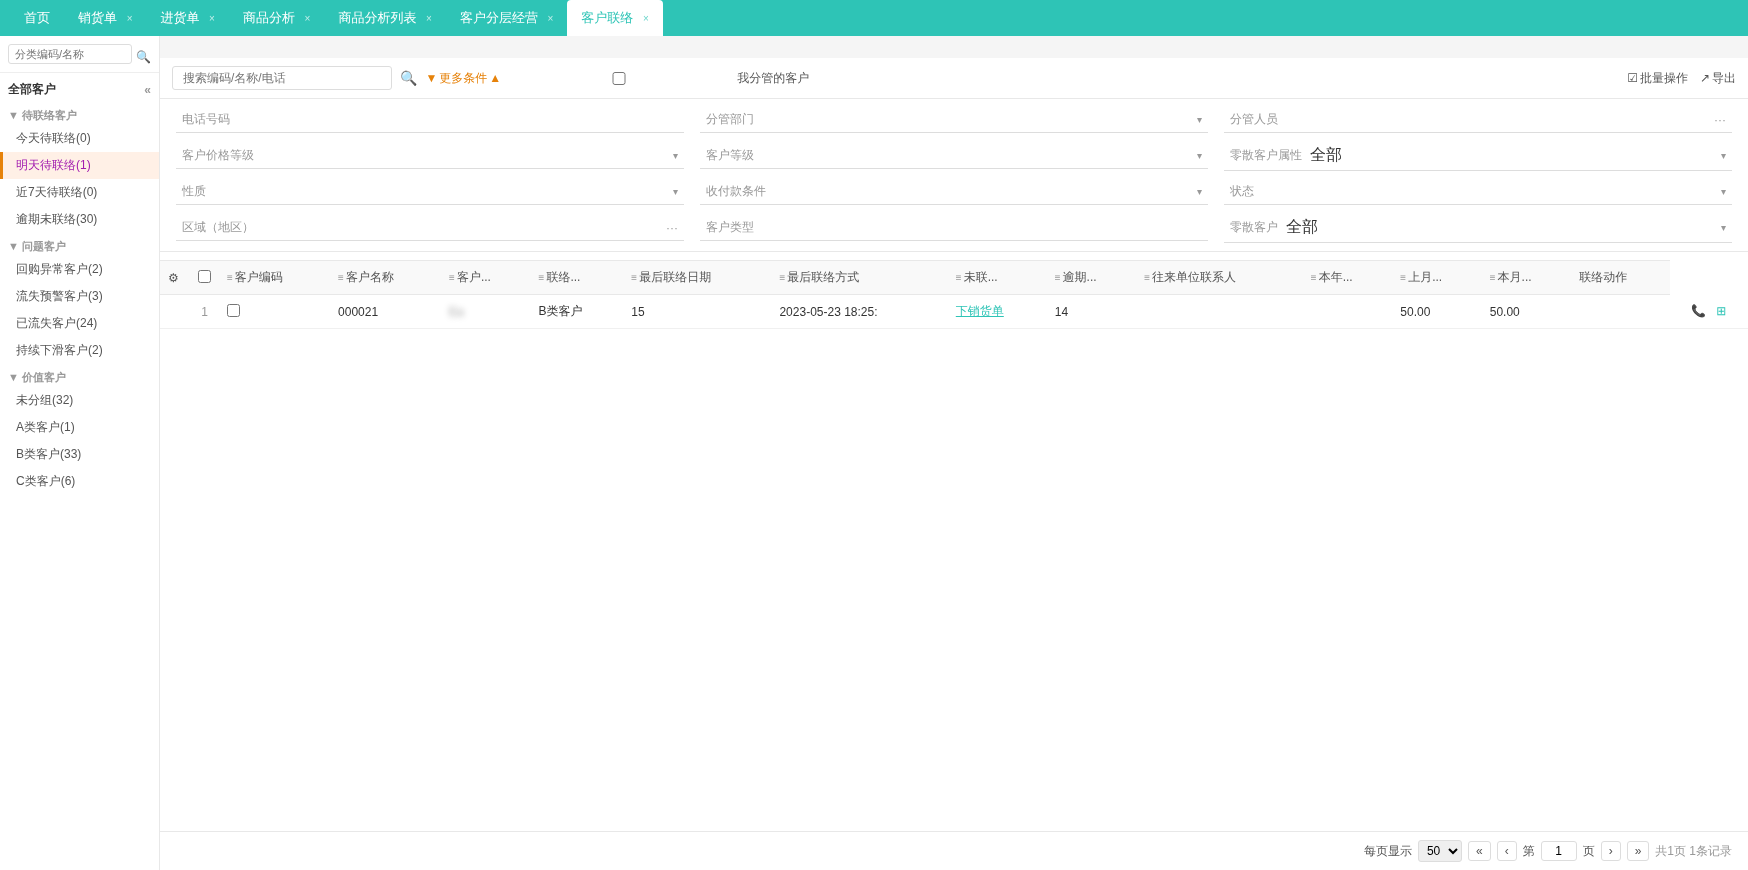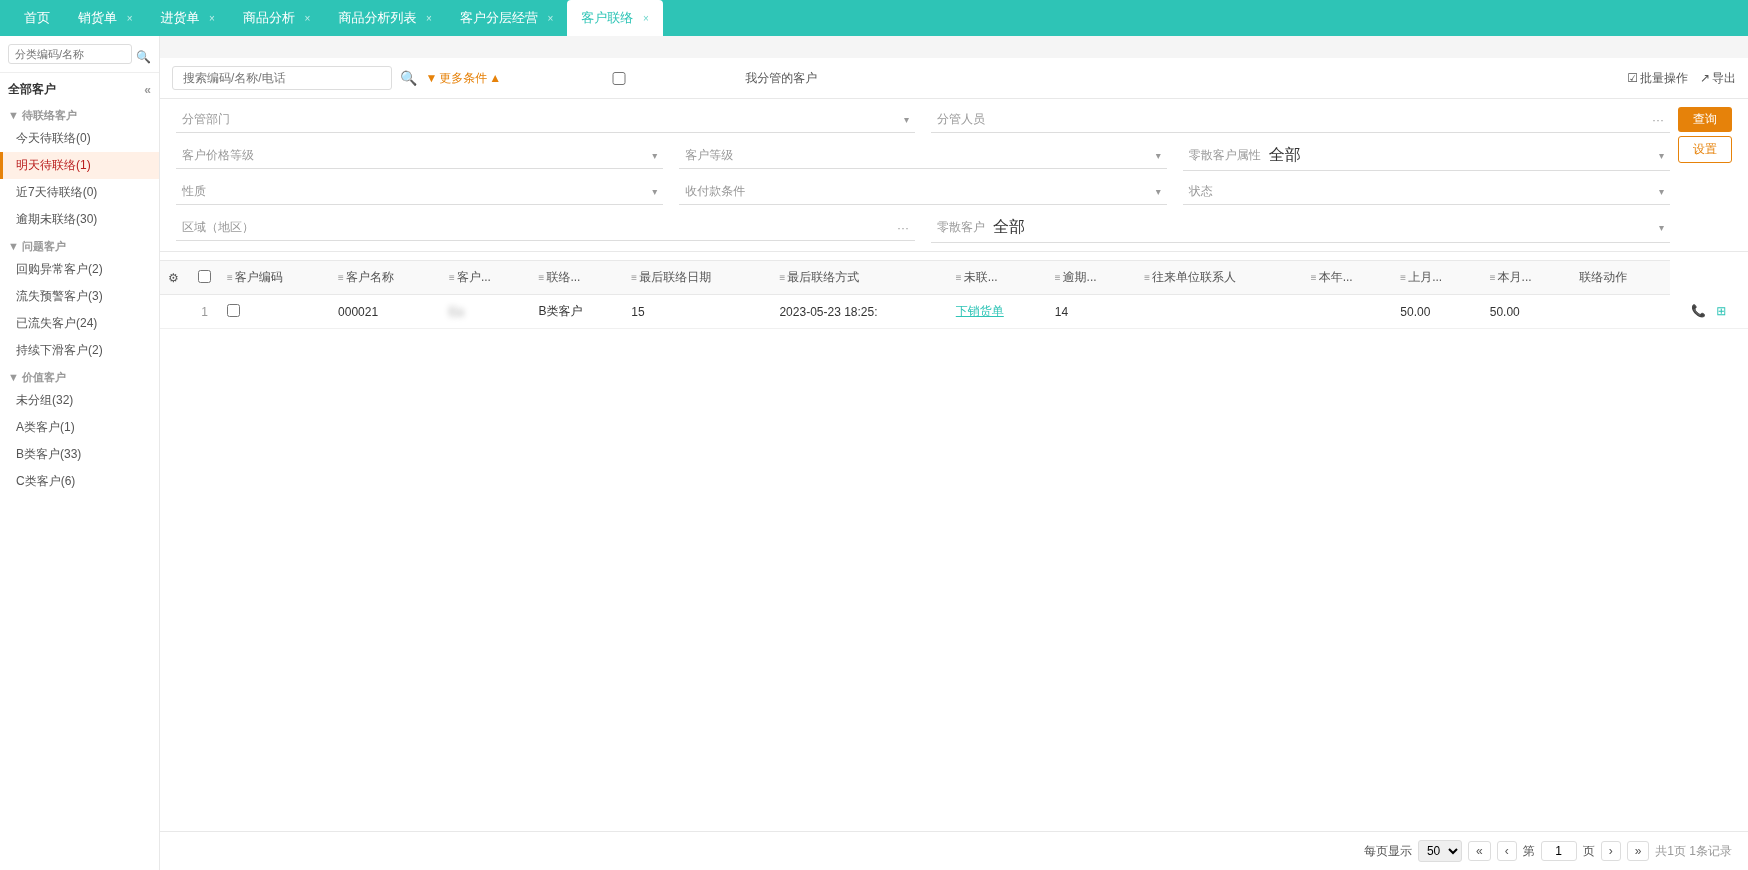--- a/index.html
+++ b/index.html
@@ -87,21 +87,21 @@
     }
     .sidebar-item {
       padding: 5px 8px 5px 16px;
       font-size: 12px;
       color: #555;
       cursor: pointer;
       white-space: nowrap;
     }
     .sidebar-item.active {
       background: #fff0e6;
-      color: #b91c1c;
+      color: #a21caf;
       border-left: 3px solid #e6820a;
       padding-left: 13px;
     }
 
     
     .content-area {
       flex: 1;
       display: flex;
       flex-direction: column;
       overflow: hidden;
@@ -135,21 +135,21 @@
       color: #e6820a;
       cursor: pointer;
       font-size: 12px;
       display: flex;
       align-items: center;
       gap: 2px;
     }
     .my-customers {
       display: flex;
       align-items: center;
-      gap: 16px;
+      gap: 8px;
       color: #555;
       font-size: 12px;
       cursor: pointer;
     }
     .right-actions {
       margin-left: auto;
       display: flex;
       align-items: center;
       gap: 12px;
     }
@@ -418,20 +418,24 @@
         </span>
       </div>
     </div>
 
     <div class="filter-panel">
       <div style="display:flex; align-items:stretch;">
         <div style="flex:1;">
 
           <div class="filter-row">
             <div class="filter-field">
+              <span class="label">电话号码</span>
+              <span class="value"></span>
+            </div>
+            <div class="filter-field">
               <span class="label">分管部门</span>
               <span class="value"></span>
               <span class="chevron">▾</span>
             </div>
             <div class="filter-field">
               <span class="label">分管人员</span>
               <span class="value"></span>
               <span class="dots">···</span>
             </div>
           </div>
@@ -472,29 +476,29 @@
             </div>
           </div>
 
           <div class="filter-row">
             <div class="filter-field">
               <span class="label">区域（地区）</span>
               <span class="value"></span>
               <span class="dots">···</span>
             </div>
             <div class="filter-field">
+              <span class="label">客户类型</span>
+              <span class="value"></span>
+            </div>
+            <div class="filter-field">
               <span class="label">零散客户</span>
               <span class="value">全部</span>
               <span class="chevron">▾</span>
             </div>
           </div>
-        </div>
-        <div class="action-btns">
-          <button class="btn-query">查询</button>
-          <button class="btn-set">设置</button>
         </div>
       </div>
     </div>
 
     <div class="table-area">
       <table class="data-table">
         <thead>
           <tr>
             <th class="settings-th">⚙</th>
             <th class="checkbox-th"><input type="checkbox" style=""></th>

